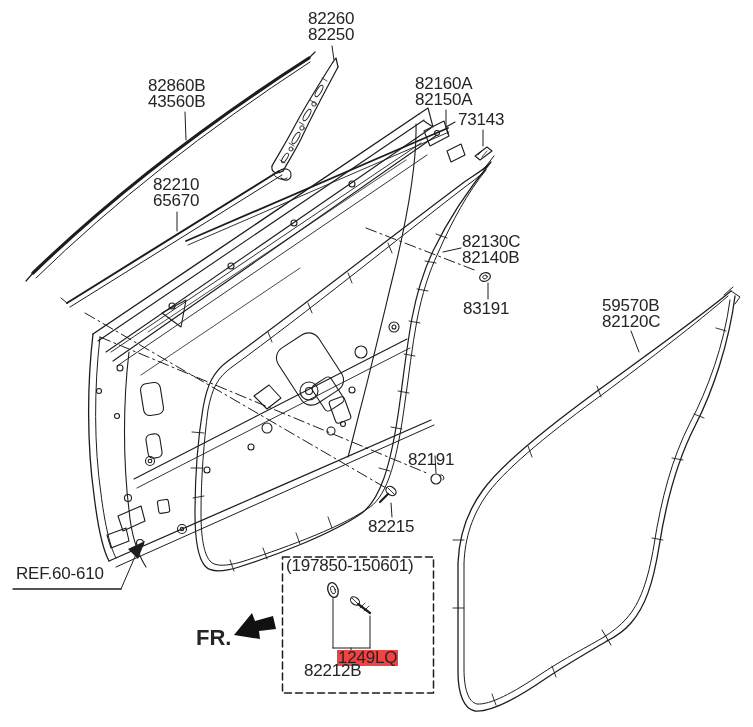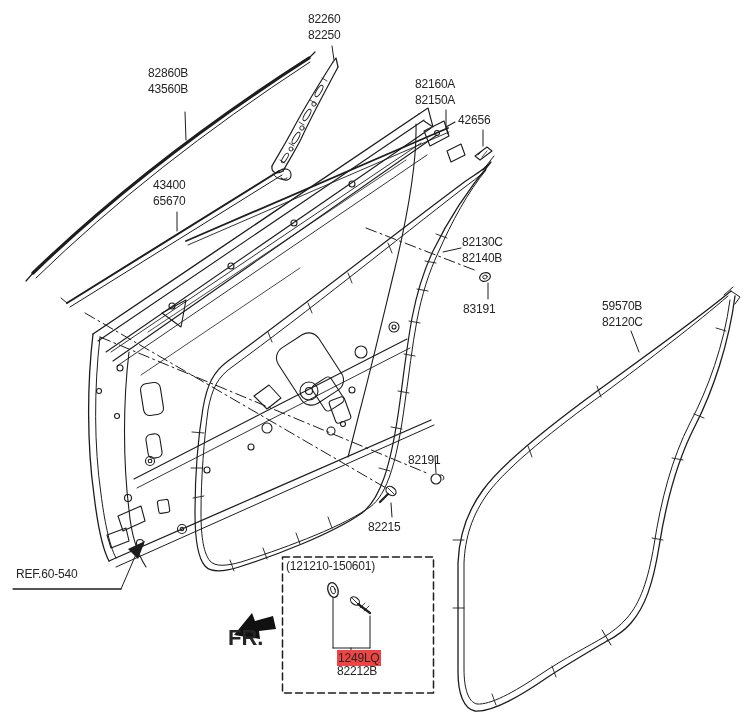--- a/index.html
+++ b/index.html
@@ -1,22 +1,22 @@
 <!DOCTYPE html>
 <html><head>
 <meta charset="utf-8">
 <style>
   html,body{margin:0;padding:0;background:#fff;}
   .stage{position:relative;width:753px;height:727px;background:#ffffff;overflow:hidden;
          font-family:"Liberation Sans",sans-serif;}
   .stage svg{position:absolute;left:0;top:0;}
-  .lbl{position:absolute;color:#252525;font-size:12px;line-height:16px;white-space:nowrap;
+  .lbl{position:absolute;color:#252525;font-size:17px;line-height:16px;white-space:nowrap;
        letter-spacing:-0.2px;}
   .lbl div{pointer-events:none;}
-  .fr{font-weight:700;font-size:22px;letter-spacing:0;margin-left:32px;}
+  .fr{font-weight:700;font-size:22px;letter-spacing:0;}
   .whitebg{background:#ef4444;padding:0 1px;margin-top:32px;}
 </style>
 </head>
 <body>
 
 <div class="stage">
 
 <svg width="753" height="727" viewBox="0 0 753 727" fill="none" stroke="#1d1d1d" stroke-width="1.2" stroke-linecap="round" stroke-linejoin="round">
 
   <g stroke-dasharray="11 4 2 4" stroke-width="1">
@@ -197,36 +197,36 @@
     </g>
     <path d="M 333 598 L 333 648 M 370 616 L 370 648 M 333 648 L 370 648 M 351 648 L 351 661" stroke-width="1"></path>
   </g>
 </svg>
 
 <div class="lbl" style="left:308px;top:11px">
   <div>82260</div>
   <div>82250</div>
 </div>
 
-<div class="lbl" style="left:148px;top:65px">
+<div class="lbl" style="left:148px;top:78px">
   <div>82860B</div>
   <div>43560B</div>
 </div>
 
 <div class="lbl" style="left:415px;top:76px">
   <div>82160A</div>
   <div>82150A</div>
 </div>
 
 <div class="lbl" style="left:458px;top:112px">
-  <div>42656</div>
+  <div>73143</div>
 </div>
 
 <div class="lbl" style="left:153px;top:177px">
-  <div>43400</div>
+  <div>82210</div>
   <div>65670</div>
 </div>
 
 <div class="lbl" style="left:462px;top:234px">
   <div>82130C</div>
   <div>82140B</div>
 </div>
 
 <div class="lbl" style="left:463px;top:301px">
   <div>83191</div>
@@ -239,32 +239,32 @@
 
 <div class="lbl" style="left:408px;top:452px">
   <div>82191</div>
 </div>
 
 <div class="lbl" style="left:368px;top:519px">
   <div>82215</div>
 </div>
 
 <div class="lbl" style="left:16px;top:566px">
-  <div>REF.60-540</div>
+  <div>REF.60-610</div>
 </div>
 
 <div class="lbl fr" style="left:196px;top:630px">
   <div>FR.</div>
 </div>
 
 <div class="lbl" style="left:286px;top:558px">
-  <div>(121210-150601)</div>
+  <div>(197850-150601)</div>
 </div>
 
 <div class="lbl whitebg" style="left:337px;top:618px">
   <div>1249LQ</div>
 </div>
 
-<div class="lbl" style="left:337px;top:663px">
+<div class="lbl" style="left:304px;top:663px">
   <div>82212B</div>
 </div>
 
 </div>
 
 </body></html>

